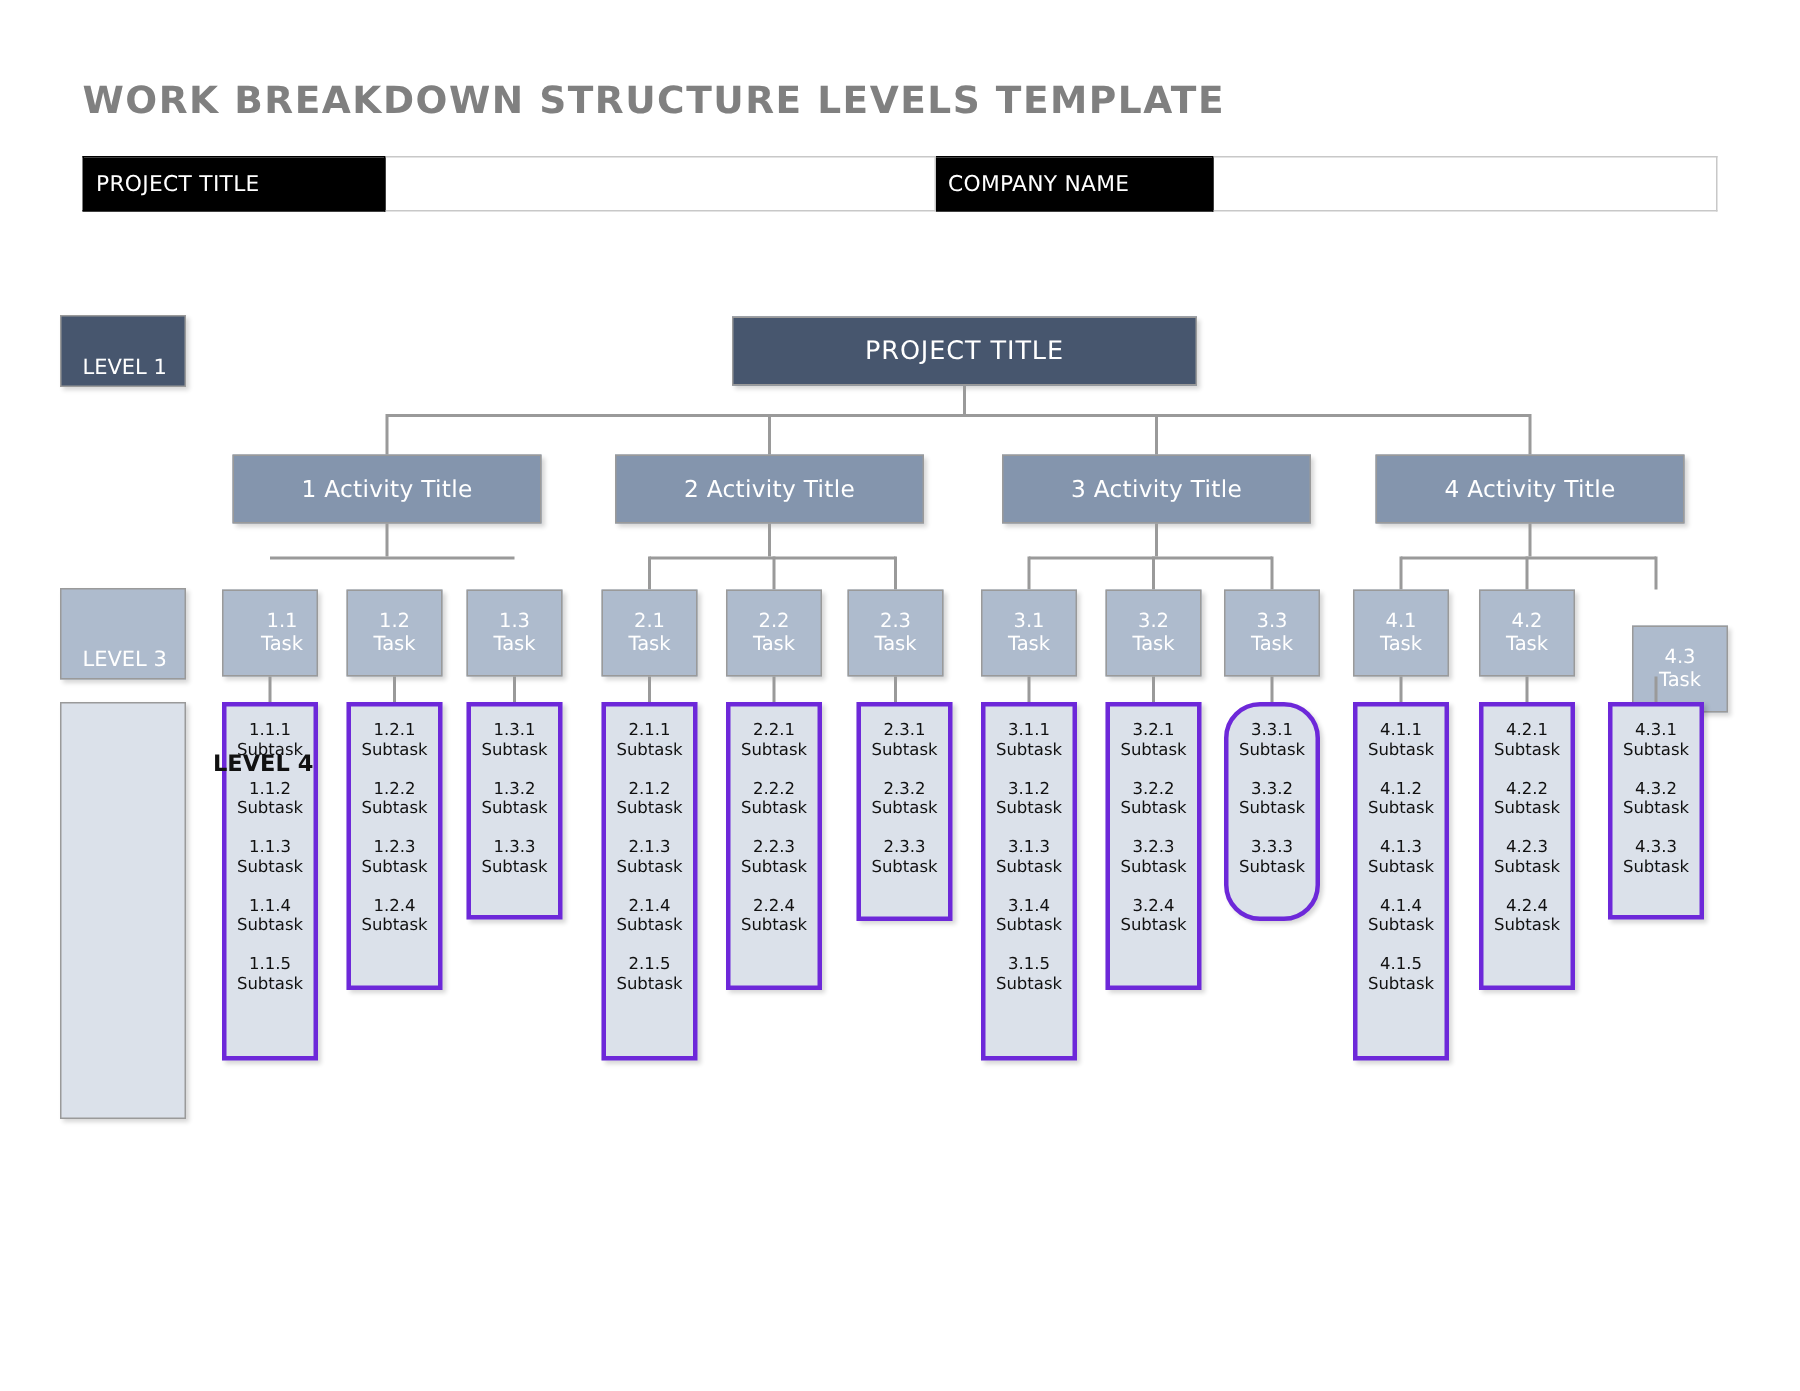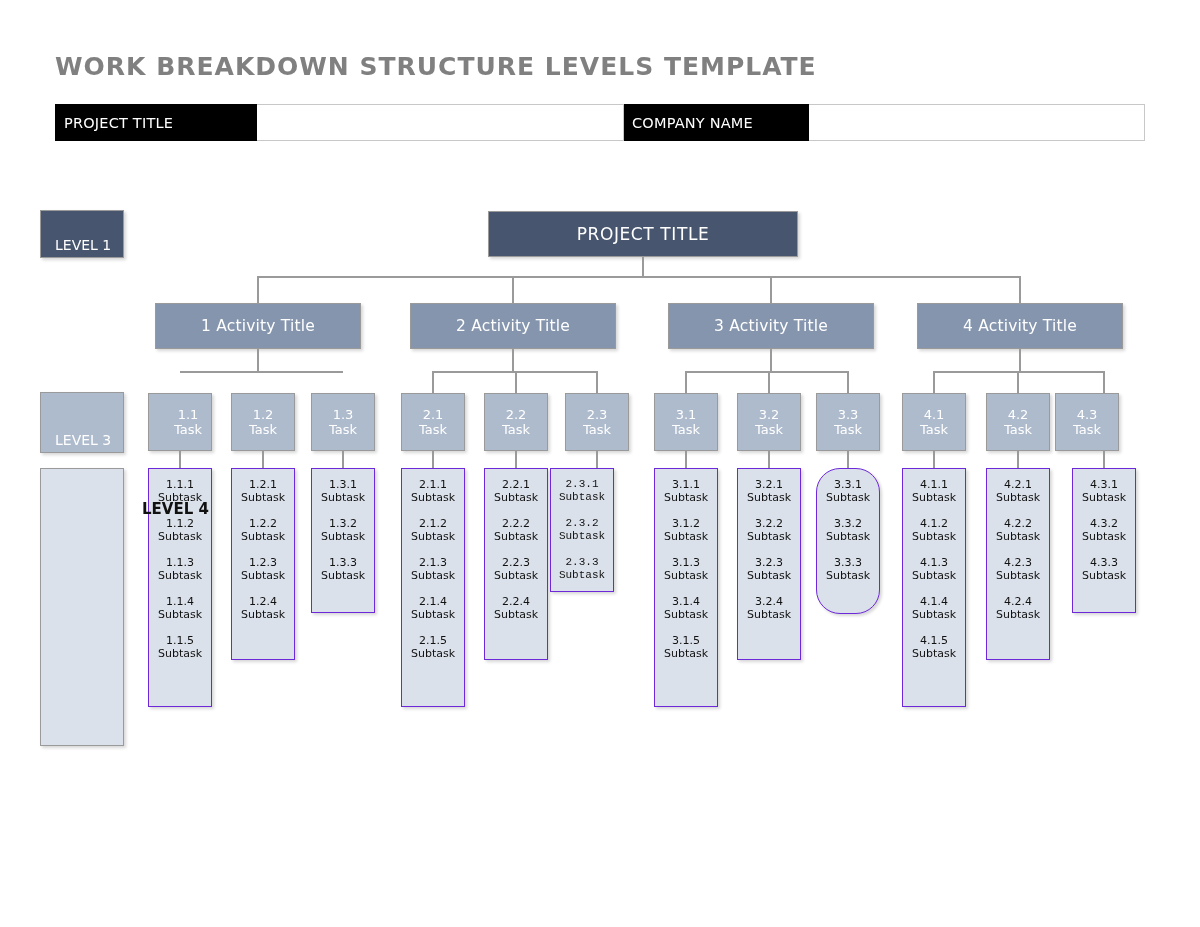--- a/index.html
+++ b/index.html
@@ -52,21 +52,21 @@
     display:flex;align-items:center;justify-content:center;
     text-align:center;
     box-shadow:2px 2px 3px rgba(0,0,0,.16);
     overflow:hidden;
   }
 
   
   .lvl1{background:#47566e;}
   .lvl2{background:#8495ad;}
   .lvl3{background:#aebbcd;}
-  .lvl4{background:#dbe1ea;color:#111111;border:1px solid #6d28d9;}
+  .lvl4{background:#dbe1ea;color:#111111;border:3px solid #6d28d9;}
 
   
   .tag{
     font-size:14px;line-height:17px;
     align-items:flex-end;justify-content:flex-start;
     padding:0 0 3px 14px;
     text-align:left;
   }
   .tag-1{left:40px;top:210px;width:84px;height:48px;}
   .tag-2{left:40px;top:303px;width:84px;height:57px;}
@@ -199,21 +199,21 @@
         <div class="cell"><span>2.2.1</span><br><span>Subtask</span></div>
         <div class="cell"><span>2.2.2</span><br><span>Subtask</span></div>
         <div class="cell"><span>2.2.3</span><br><span>Subtask</span></div>
         <div class="cell"><span>2.2.4</span><br><span>Subtask</span></div>
       </div>
       <div class="ln lnv" style="left: 596px; top: 371px; height: 22px;"></div>
       <div class="box lvl3 task" style="left: 565px;">
         <div><span>2.3</span><br><span>Task</span></div>
       </div>
       <div class="ln lnv" style="left: 596px; top: 451px; height: 17px;"></div>
-      <div class="box lvl4 sub" style="left: 550px; height: 124px; font-family: Liberation Mono, monospace;">
+      <div class="box lvl4 sub" style="left: 571px; height: 146px;">
         <div class="cell"><span>2.3.1</span><br><span>Subtask</span></div>
         <div class="cell"><span>2.3.2</span><br><span>Subtask</span></div>
         <div class="cell"><span>2.3.3</span><br><span>Subtask</span></div>
       </div>
       <div class="ln lnv" style="left: 770px; top: 276px; height: 27px;"></div>
       <div class="box lvl2 act" style="left: 668px;">3 Activity Title</div>
       <div class="ln lnv" style="left: 770px; top: 349px; height: 22px;"></div>
       <div class="ln lnh" style="left: 686px; top: 371px; width: 162px;"></div>
       <div class="ln lnv" style="left: 685px; top: 371px; height: 22px;"></div>
       <div class="box lvl3 task" style="left: 654px;">
@@ -269,21 +269,21 @@
         <div><span>4.2</span><br><span>Task</span></div>
       </div>
       <div class="ln lnv" style="left: 1017px; top: 451px; height: 17px;"></div>
       <div class="box lvl4 sub" style="left: 986px; height: 192px;">
         <div class="cell"><span>4.2.1</span><br><span>Subtask</span></div>
         <div class="cell"><span>4.2.2</span><br><span>Subtask</span></div>
         <div class="cell"><span>4.2.3</span><br><span>Subtask</span></div>
         <div class="cell"><span>4.2.4</span><br><span>Subtask</span></div>
       </div>
       <div class="ln lnv" style="left: 1103px; top: 371px; height: 22px;"></div>
-      <div class="box lvl3 task" style="left: 1055px;">
+      <div class="box lvl3 task" style="left: 1088px; margin-top: 24px;">
         <div><span>4.3</span><br><span>Task</span></div>
       </div>
       <div class="ln lnv" style="left: 1103px; top: 451px; height: 17px;"></div>
       <div class="box lvl4 sub" style="left: 1072px; height: 145px;">
         <div class="cell"><span>4.3.1</span><br><span>Subtask</span></div>
         <div class="cell"><span>4.3.2</span><br><span>Subtask</span></div>
         <div class="cell"><span>4.3.3</span><br><span>Subtask</span></div>
       </div>
     </div>
 

